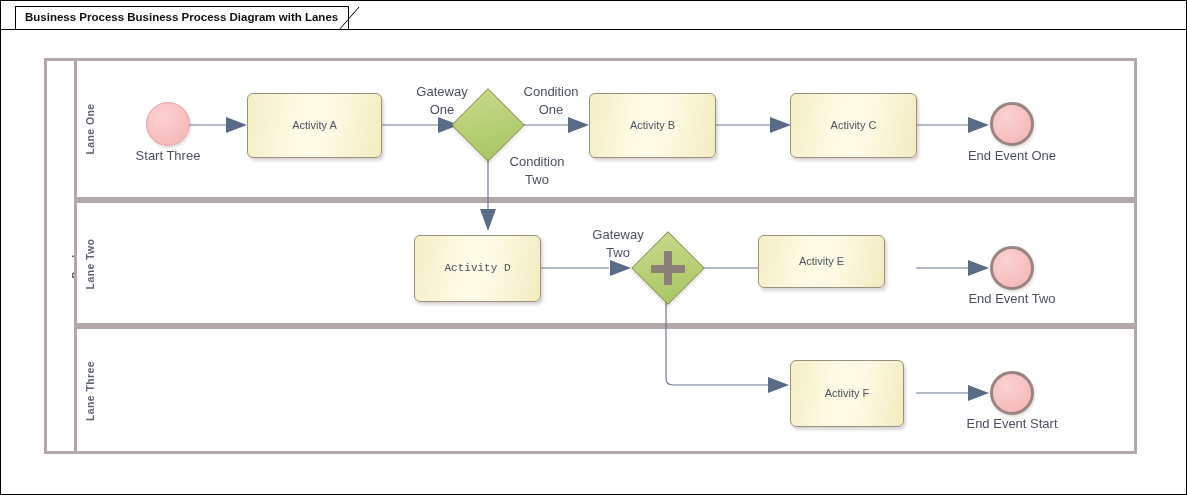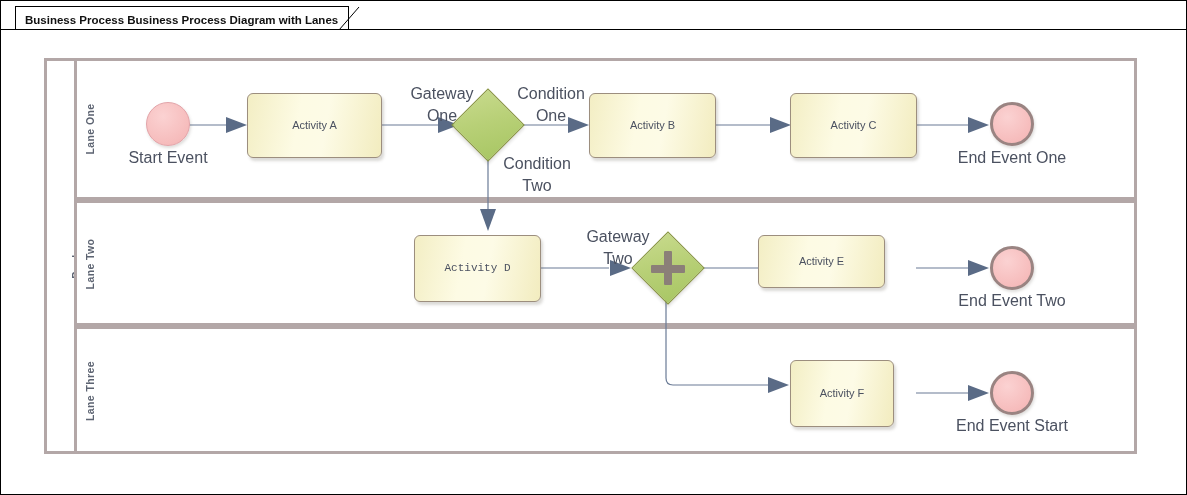--- a/index.html
+++ b/index.html
@@ -15,22 +15,22 @@
     box-sizing:border-box;
     border:1px solid #000000;
     overflow:hidden;
   }
 
   
   #title-tab{
     position:absolute;
     left:14px; top:5px;
     height:23px;
-    padding:8px 10px 0 9px;
-    display:flex; align-items:flex-start;
+    padding:0 10px 0 9px;
+    display:flex; align-items:center;
     background:#ffffff;
     border:1px solid #000000;
     border-bottom:none;
     box-sizing:border-box;
     z-index:6;
   }
   #title-tab .ttl{
     font-size:11.5px;
     font-weight:bold;
     color:#111111;
@@ -110,21 +110,21 @@
     box-sizing:border-box;
   }
   .plus-h,.plus-v{
     position:absolute;
     background:#8b7f78;
     border-radius:1px;
   }
 
   .elabel{
     position:absolute;
-    font-size:16px;
+    font-size:13px;
     color:#4b5160;
     white-space:nowrap;
     line-height:1.25;
     text-align:center;
   }
   .elabel.two-line{white-space:normal;}
 
   svg.ov{
     position:absolute;left:0;top:0;
     width:1187px;height:495px;
@@ -188,21 +188,21 @@
     <polygon class="ahead" points="967,259 988,267 967,275"></polygon>
 
     <path class="conn" d="M665,291 L665,377 Q665,384 672,384 L768,384"></path>
     <polygon class="ahead" points="767,376 788,384 767,392"></polygon>
 
     <line class="conn" x1="915" y1="392" x2="968" y2="392"></line>
     <polygon class="ahead" points="967,384 988,392 967,400"></polygon>
   </svg>
 
   <div class="shape event start" style="left:145px;top:101px;width:44px;height:44px;"></div>
-  <div class="elabel" style="left:97px;top:147px;width:140px;text-align:center;">Start Event</div>
+  <div class="elabel" style="left:97px;top:147px;width:140px;text-align:center;">Start Three</div>
 
   <div class="shape activity" style="left:246px;top:92px;width:135px;height:65px;">
     <span class="lbl">Activity A</span>
   </div>
 
   <div class="gateway-wrap" style="left:461px;top:98px;width:52px;height:52px;">
     <div class="gateway"></div>
   </div>
   <div class="elabel two-line" style="left:397px;top:82px;width:88px;text-align:center;line-height:1.35;">
     <span>Gateway</span><br>
@@ -244,20 +244,20 @@
     <span>Two</span>
   </div>
 
   <div class="shape activity" style="left:757px;top:234px;width:127px;height:53px;">
     <span class="lbl">Activity E</span>
   </div>
 
   <div class="shape event end" style="left:989px;top:245px;width:44px;height:44px;"></div>
   <div class="elabel" style="left:941px;top:290px;width:140px;text-align:center;">End Event Two</div>
 
-  <div class="shape activity" style="left:789px;top:359px;width:104px;height:67px;">
+  <div class="shape activity" style="left:789px;top:359px;width:114px;height:67px;">
     <span class="lbl">Activity F</span>
   </div>
 
   <div class="shape event end" style="left:989px;top:370px;width:44px;height:44px;"></div>
   <div class="elabel" style="left:941px;top:415px;width:140px;text-align:center;">End Event Start</div>
 
 </div>
 
 </body></html>

